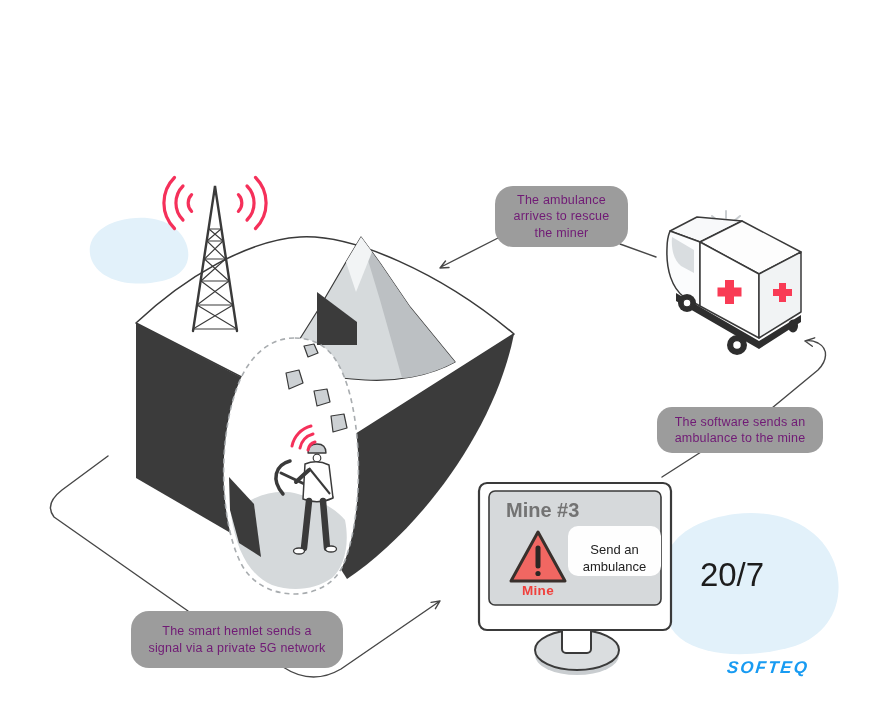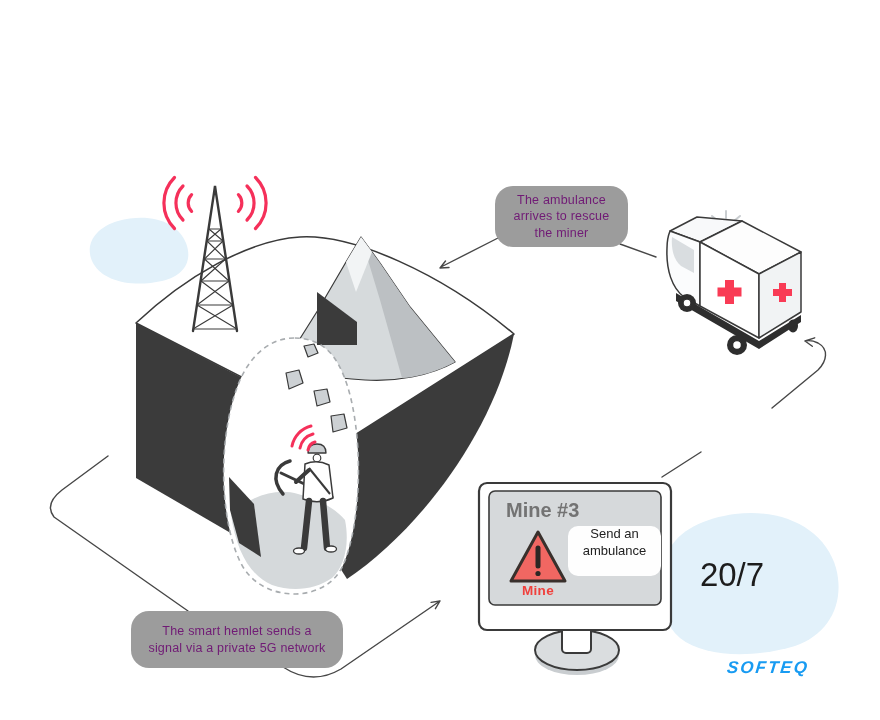--- a/index.html
+++ b/index.html
@@ -14,21 +14,21 @@
   .callout{position:absolute;background:#9c9c9c;color:#701a75;border-radius:18px;
            display:flex;align-items:center;justify-content:center;text-align:center;
            font-size:12.5px;line-height:1.32;letter-spacing:.2px;white-space:pre-line;}
   .co1{left:495px;top:186px;width:133px;height:61px;}
   .co2{left:657px;top:407px;width:166px;height:46px;border-radius:15px;}
   .co3{left:131px;top:611px;width:212px;height:57px;}
   .mon-title{position:absolute;left:506px;top:499px;font-size:20px;font-weight:bold;color:#737373;}
   .alert{position:absolute;left:505px;top:583px;width:66px;text-align:center;
          font-size:13.5px;font-weight:bold;color:#f0413d;letter-spacing:.3px;}
   .send-btn{position:absolute;left:568px;top:526px;width:93px;height:50px;background:#fefefe;
-            border:none;border-radius:10px;display:flex;align-items:flex-start;justify-content:center;
+            border:none;border-radius:10px;display:flex;align-items:flex-end;justify-content:center;
             text-align:center;font-size:13px;color:#222;line-height:1.3;white-space:pre-line;
             font-family:"Liberation Sans",sans-serif;cursor:pointer;}
   .logo{position:absolute;left:727px;top:658px;font-size:17px;font-weight:bold;font-style:italic;
         color:#189bf2;letter-spacing:2px;transform:skewX(-6deg);}
 </style>
 </head>
 <body>
 
 <div class="canvas">
 
@@ -151,20 +151,22 @@
     </g>
   </g>
 </svg>
 
 
   <div class="badge a247">20/7</div>
 
   <div class="callout co1">The ambulance
 arrives to rescue
 the miner</div>
+  <div class="callout co2">The software sends an
+ambulance to the mine</div>
   <div class="callout co3">The smart hemlet sends a
 signal via a private 5G network</div>
 
   <div class="mon-title">Mine #3</div>
   <div class="alert">Mine</div>
   <div class="send-btn">
     <span style="white-space:pre-line;">Send an
 ambulance</span>
   </div>
 

